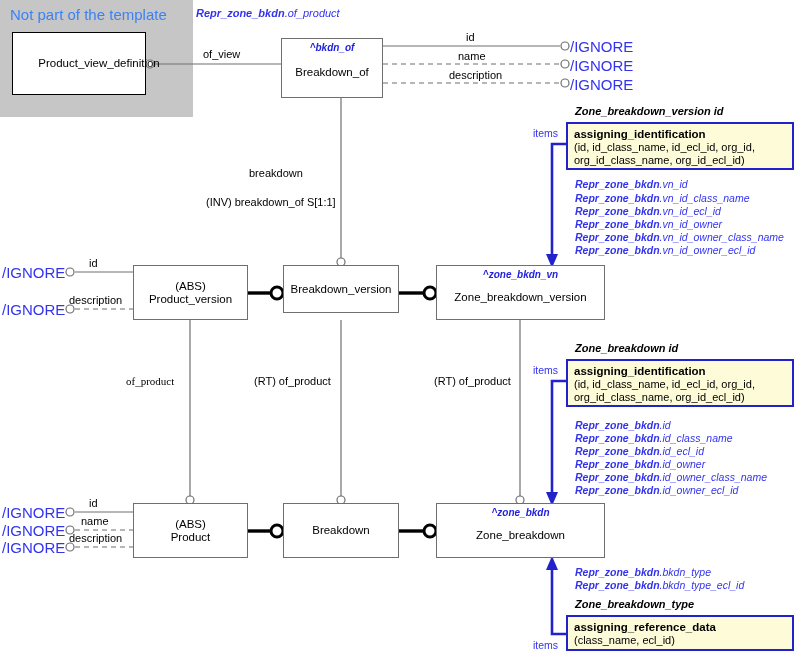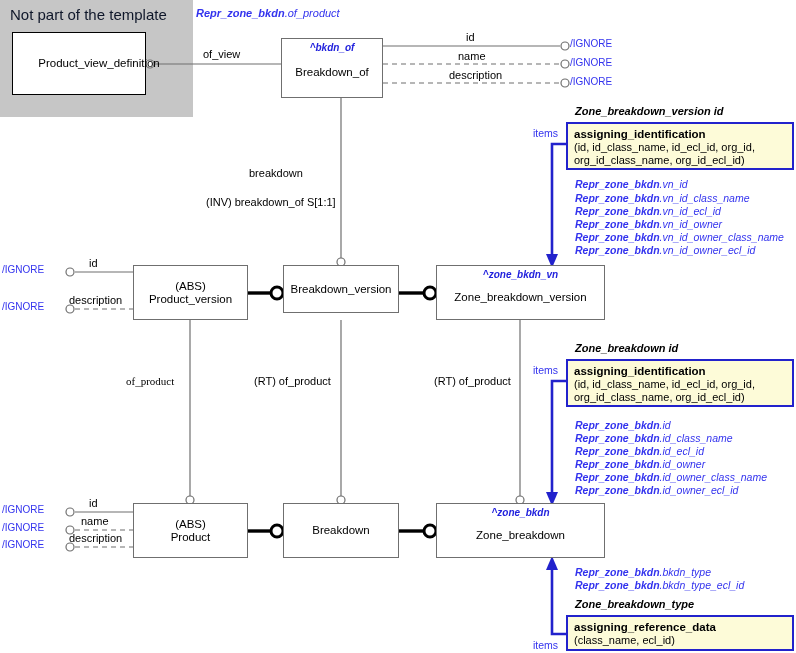--- a/index.html
+++ b/index.html
@@ -2,31 +2,31 @@
 <html><head>
 <meta charset="utf-8">
 <style>
   html,body{margin:0;padding:0;background:#fff;}
   body{width:796px;height:653px;position:relative;overflow:hidden;
        font-family:"Liberation Sans", sans-serif;font-size:11px;color:#000;}
   .canvas{position:absolute;left:0;top:0;width:796px;height:653px;}
   svg.layer{position:absolute;left:0;top:0;width:796px;height:653px;pointer-events:none;}
 
   .gray-panel{position:absolute;left:0;top:0;width:193px;height:117px;background:#c6c6c6;}
-  .panel-title{position:absolute;left:10px;top:6px;font-size:15px;color:#0f172a;white-space:nowrap;}
+  .panel-title{position:absolute;left:10px;top:6px;font-size:15px;color:#3b82f6;white-space:nowrap;}
 
   .ent{position:absolute;box-sizing:border-box;background:#fff;border:1px solid #6f6f6f;
        display:flex;flex-direction:column;align-items:center;justify-content:center;}
   .ent.thick{border:1px solid #000;}
   .ent .nm{font-size:11.5px;line-height:13px;text-align:center;color:#000;white-space:nowrap;}
   .ent .sup{position:absolute;top:3px;left:0;right:0;text-align:center;font-size:10px;
             font-style:italic;font-weight:bold;color:#2222dd;white-space:nowrap;}
 
   .lbl{position:absolute;font-size:11px;color:#000;white-space:nowrap;}
-  .ign{position:absolute;font-size:10px;color:#3333ee;white-space:nowrap;}
+  .ign{position:absolute;font-size:15px;color:#3333ee;white-space:nowrap;}
 
   .btitle{position:absolute;font-size:11px;font-weight:bold;font-style:italic;color:#000;white-space:nowrap;}
   .bluelbl{position:absolute;font-size:10.5px;color:#3333ee;white-space:nowrap;font-style:italic;}
   .bluelbl b{font-style:italic;font-weight:bold;}
   .items{position:absolute;font-size:10.5px;color:#3333ee;white-space:nowrap;}
 
   .callout{position:absolute;box-sizing:border-box;background:#fdfbd8;border:2px solid #2222cc;
            padding:3px 5px 4px 6px;}
   .callout .ctitle{font-size:11.5px;font-weight:bold;color:#000;line-height:14px;white-space:nowrap;}
   .callout .cattrs{font-size:11px;color:#000;line-height:13px;}

